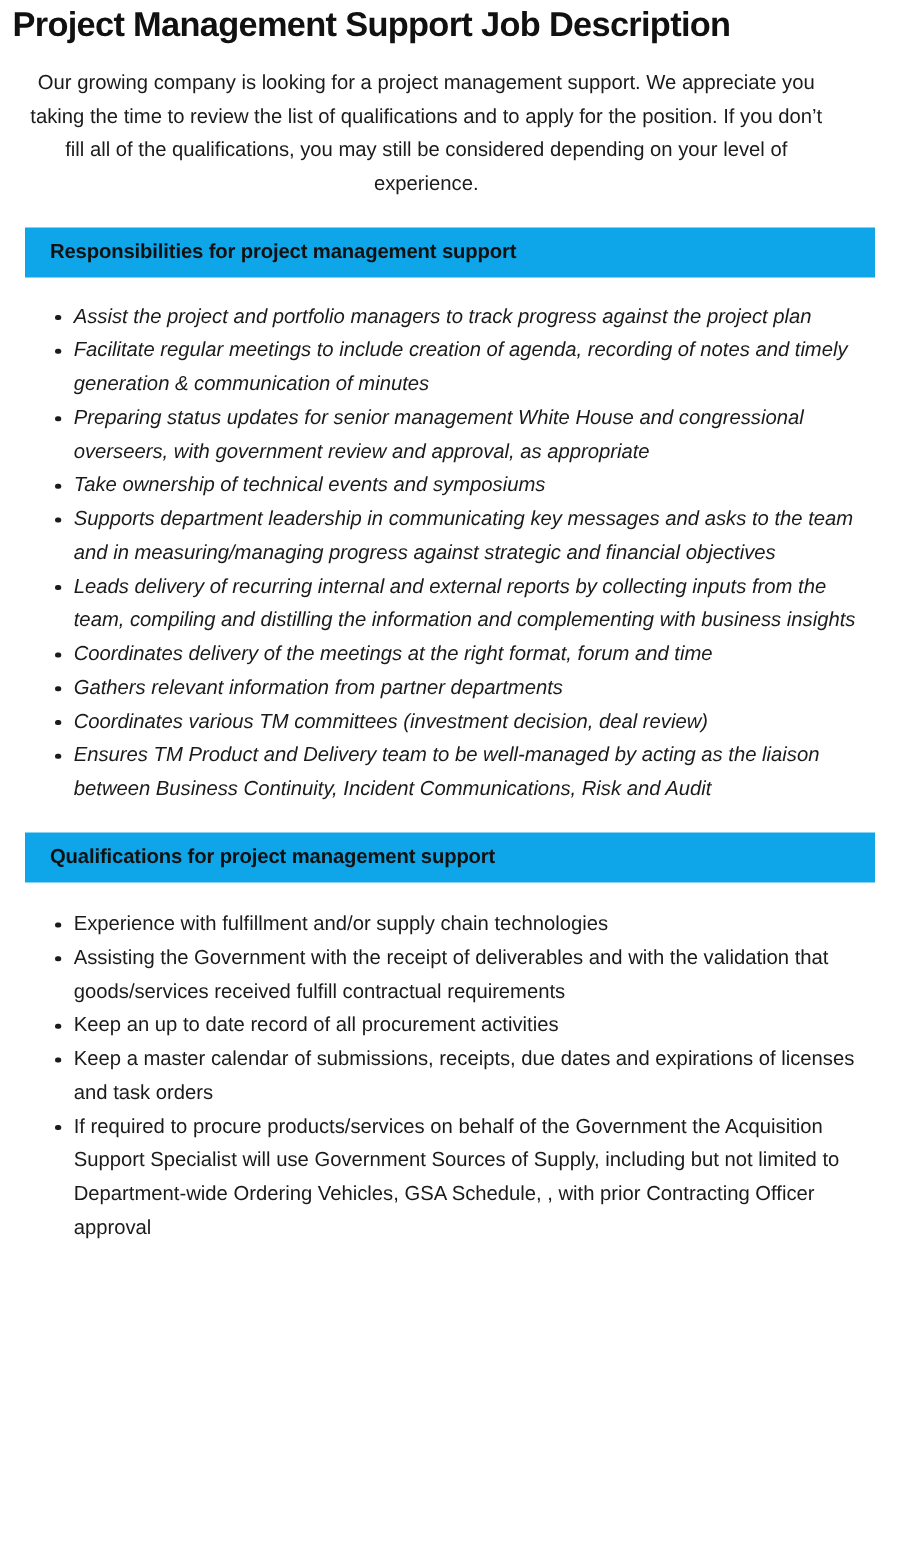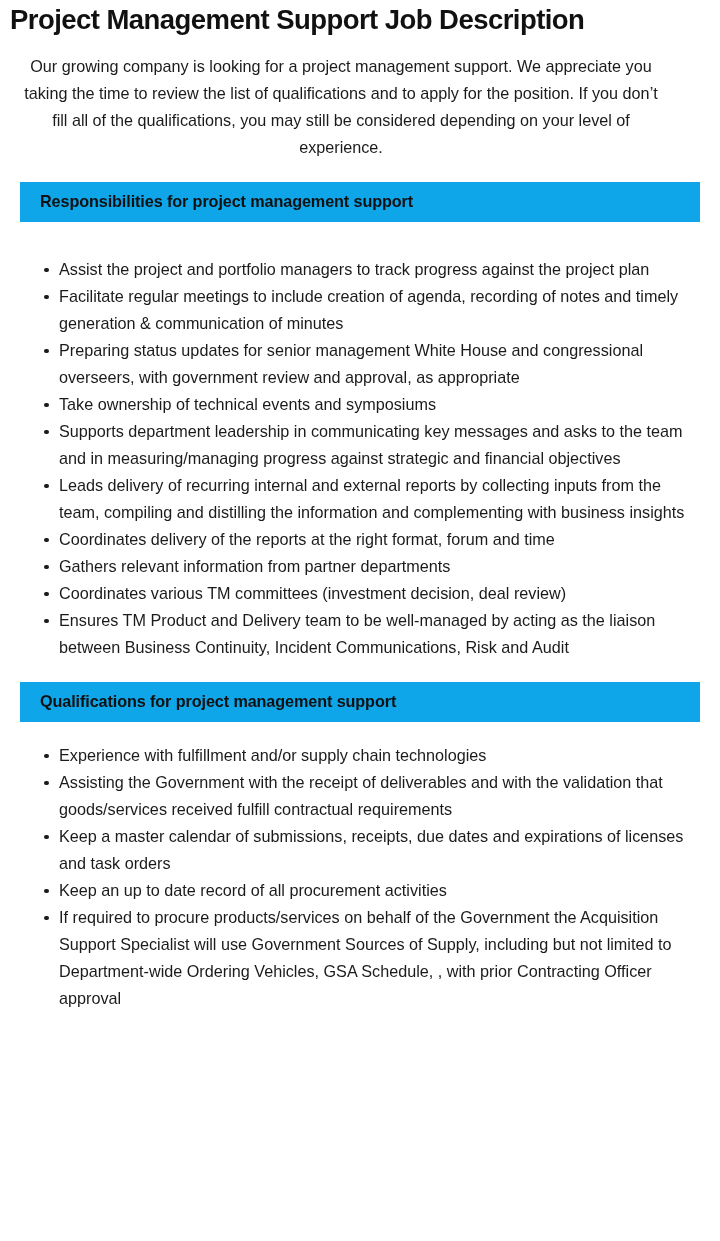--- a/index.html
+++ b/index.html
@@ -52,21 +52,21 @@
     font-size: 16.2px;
     font-weight: 700;
     color: #111111;
     letter-spacing: -0.1px;
   }
   ul.bullets {
     list-style: none;
     margin: 0;
     padding: 0;
   }
-  ul.bullets.responsibilities { padding-top: 34px; }
+  ul.bullets.responsibilities { padding-top: 18px; font-style: italic; }
   ul.bullets.qualifications { padding-top: 20px; }
   ul.bullets li {
     position: relative;
     font-size: 16.2px;
     line-height: 27px;
     color: #1b1b1b;
     padding-left: 59px;
     padding-right: 25px;
   }
   ul.bullets li::before {
@@ -93,31 +93,31 @@
     <span class="section-header-text">Responsibilities for project management support</span>
   </div>
 
   <ul class="bullets responsibilities">
     <li>Assist the project and portfolio managers to track progress against the project plan</li>
     <li>Facilitate regular meetings to include creation of agenda, recording of notes and timely generation &amp; communication of minutes</li>
     <li>Preparing status updates for senior management White House and congressional overseers, with government review and approval, as appropriate</li>
     <li>Take ownership of technical events and symposiums</li>
     <li>Supports department leadership in communicating key messages and asks to the team and in measuring/managing progress against strategic and financial objectives</li>
     <li>Leads delivery of recurring internal and external reports by collecting inputs from the team, compiling and distilling the information and complementing with business insights</li>
-    <li>Coordinates delivery of the reports at the right format, forum and time</li>
+    <li>Coordinates delivery of the meetings at the right format, forum and time</li>
     <li>Gathers relevant information from partner departments</li>
     <li>Coordinates various TM committees (investment decision, deal review)</li>
     <li>Ensures TM Product and Delivery team to be well-managed by acting as the liaison between Business Continuity, Incident Communications, Risk and Audit</li>
   </ul>
 
   <div class="section-header">
     <span class="section-header-text">Qualifications for project management support</span>
   </div>
 
   <ul class="bullets qualifications">
     <li>Experience with fulfillment and/or supply chain technologies</li>
     <li>Assisting the Government with the receipt of deliverables and with the validation that goods/services received fulfill contractual requirements</li>
+    <li>Keep an up to date record of all procurement activities</li>
     <li>Keep a master calendar of submissions, receipts, due dates and expirations of licenses and task orders</li>
-    <li>Keep an up to date record of all procurement activities</li>
     <li>If required to procure products/services on behalf of the Government the Acquisition Support Specialist will use Government Sources of Supply, including but not limited to Department-wide Ordering Vehicles, GSA Schedule, , with prior Contracting Officer approval</li>
   </ul>
 
 </div>
 
 </body></html>

